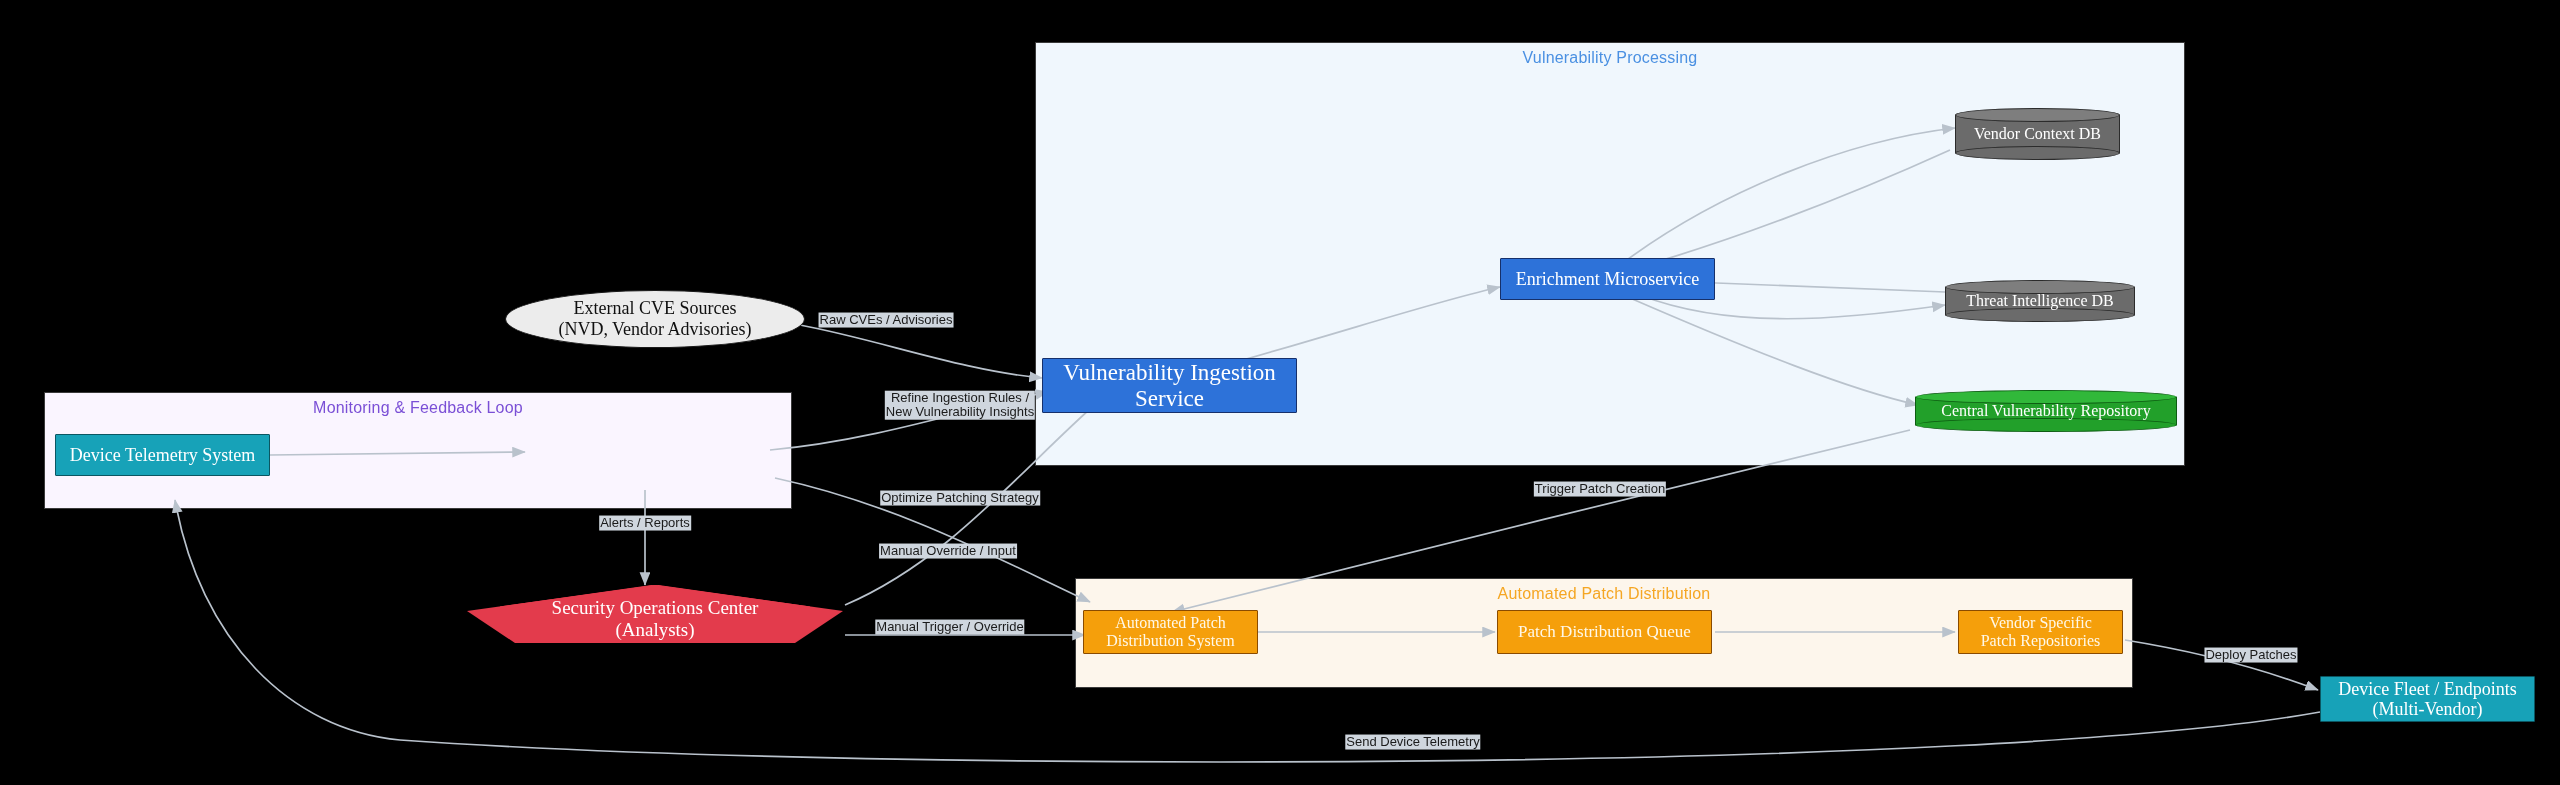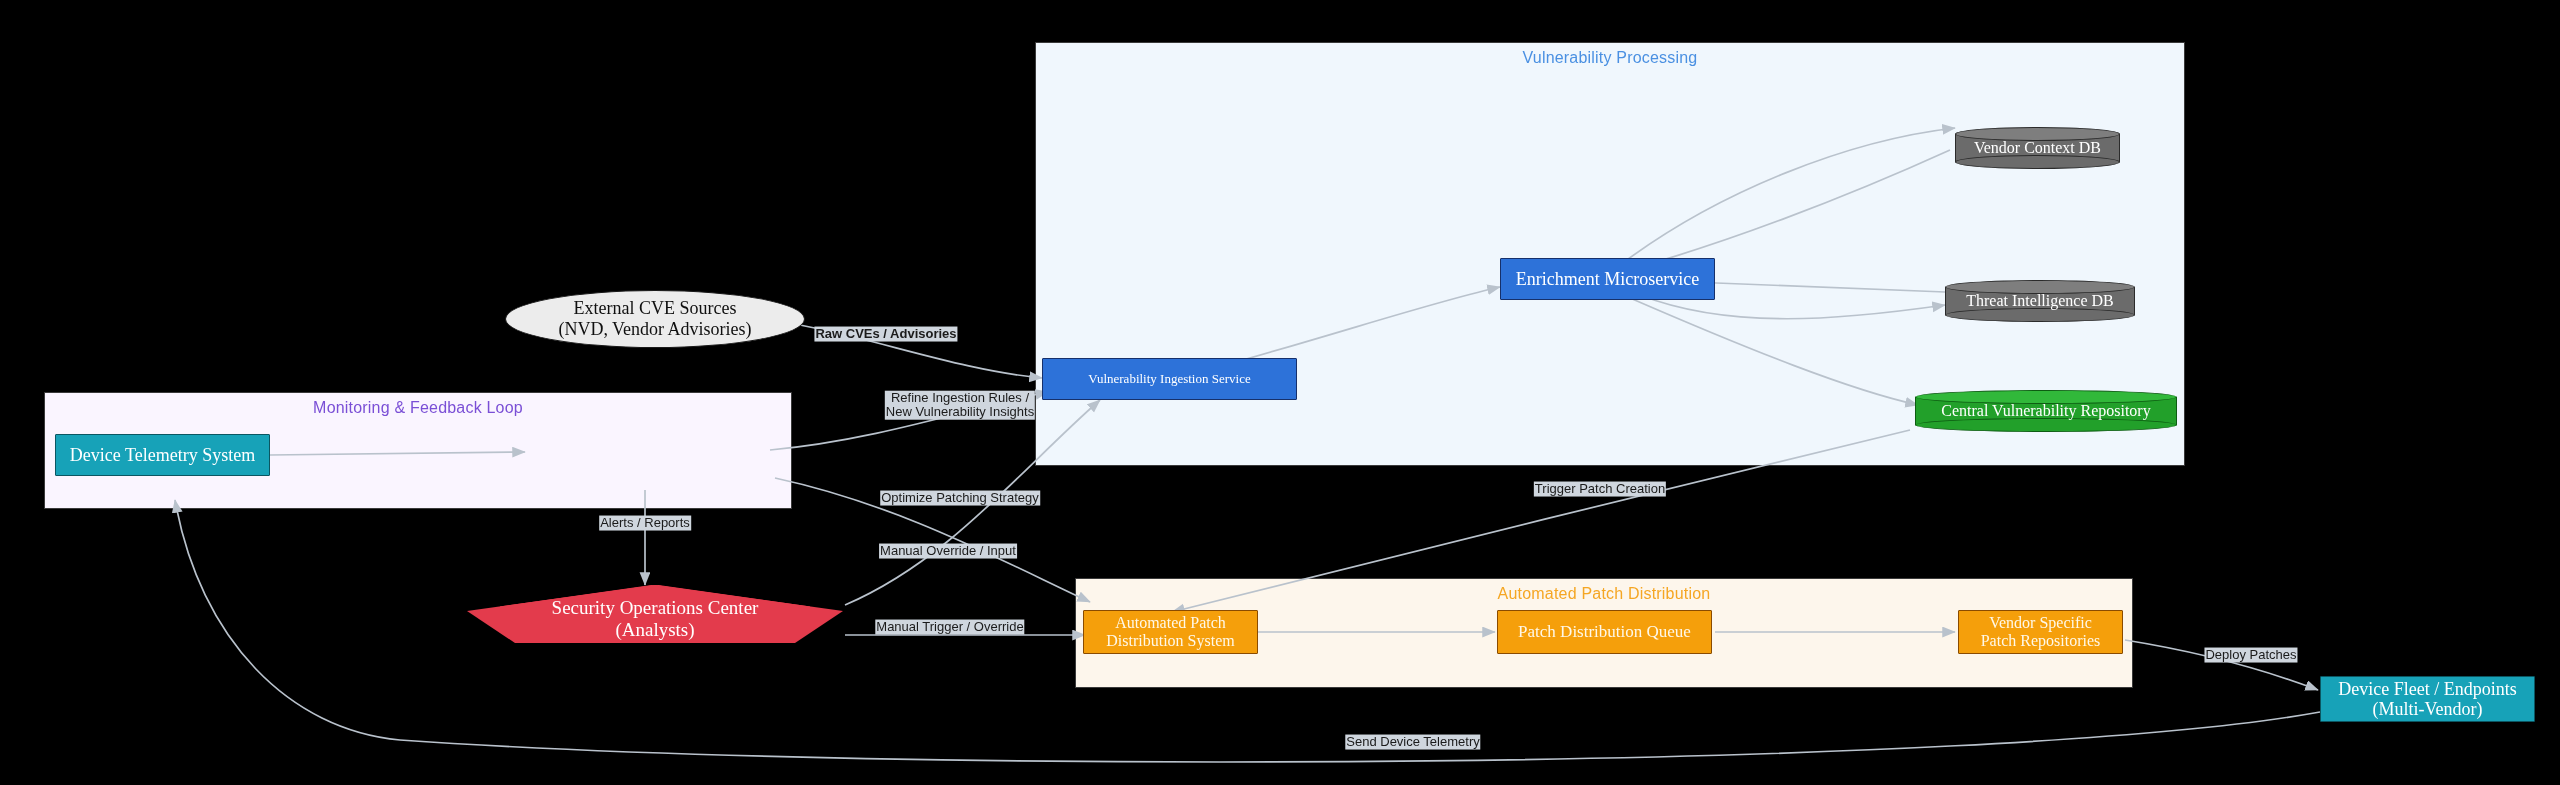--- a/index.html
+++ b/index.html
@@ -100,29 +100,29 @@
     <path class="edge" d="M845,605 C950,560 1020,470 1100,400" marker-end="url(#ah)"></path>
 
     <path class="edge" d="M845,635 L1085,635" marker-end="url(#ah)"></path>
   </svg>
 
   <div class="ellipse" style="left:505px;top:290px;width:300px;height:58px;font-size:18px;">
     <span style="white-space:pre-line;">External CVE Sources
 (NVD, Vendor Advisories)</span>
   </div>
 
-  <div class="node box" style="left:1042px;top:358px;width:255px;height:42px;background:#2d72d9;font-size:13px;">
+  <div class="node box" style="left:1042px;top:358px;width:255px;height:55px;background:#2d72d9;font-size:23px;">
     <span>Vulnerability Ingestion Service</span>
   </div>
 
   <div class="node box" style="left:1500px;top:258px;width:215px;height:42px;background:#2d72d9;font-size:18px;">
     <span>Enrichment Microservice</span>
   </div>
 
-  <div class="cyl" style="left:1955px;top:108px;width:165px;height:42px;margin-top:19px;">
+  <div class="cyl" style="left:1955px;top:108px;width:165px;height:52px;">
     <div class="body" style="background:#6b6b6b;"></div>
     <div class="top" style="background:#7e7e7e;"></div>
     <div class="bot" style="background:#6b6b6b;"></div>
     <div class="lbl" style="font-size:16px;">
       <span>Vendor Context DB</span>
     </div>
   </div>
 
   <div class="cyl" style="left:1945px;top:280px;width:190px;height:42px;">
     <div class="body" style="background:#6b6b6b;"></div>
@@ -175,21 +175,21 @@
     <svg width="380" height="68" viewBox="0 0 380 68" style="position:absolute;inset:0;">
       <polygon points="190,0 345,22 330,56 50,56 35,22" fill="#e33b4c" stroke="#e33b4c" stroke-width="1"></polygon>
       <polygon points="190,0 378,26 330,58 50,58 2,26" fill="#e33b4c"></polygon>
     </svg>
     <div class="lbl" style="font-size:19px;">
       <span style="white-space:pre-line;">Security Operations Center
 (Analysts)</span>
     </div>
   </div>
 
-  <div class="elabel" style="left:886px;top:334px;transform:translate(-50%,-50%);font-weight:bold;">
+  <div class="elabel" style="left:886px;top:320px;transform:translate(-50%,-50%);">
     <span>Raw CVEs / Advisories</span>
   </div>
 
   <div class="elabel two" style="left:960px;top:405px;transform:translate(-50%,-50%);">
     <span style="white-space:pre-line;">Refine Ingestion Rules /
 New Vulnerability Insights</span>
   </div>
 
   <div class="elabel" style="left:1600px;top:489px;transform:translate(-50%,-50%);">
     <span>Trigger Patch Creation</span>

